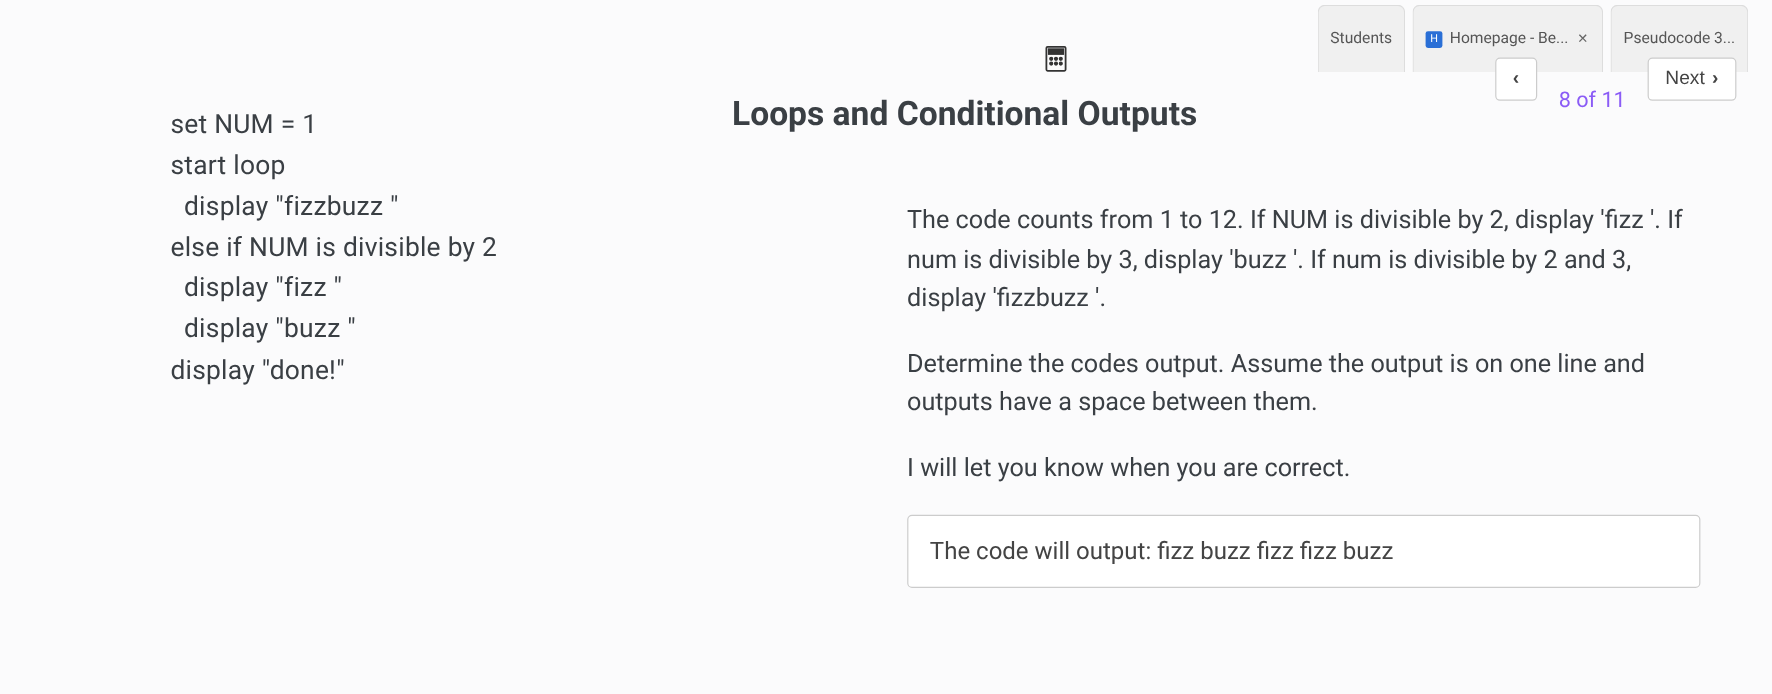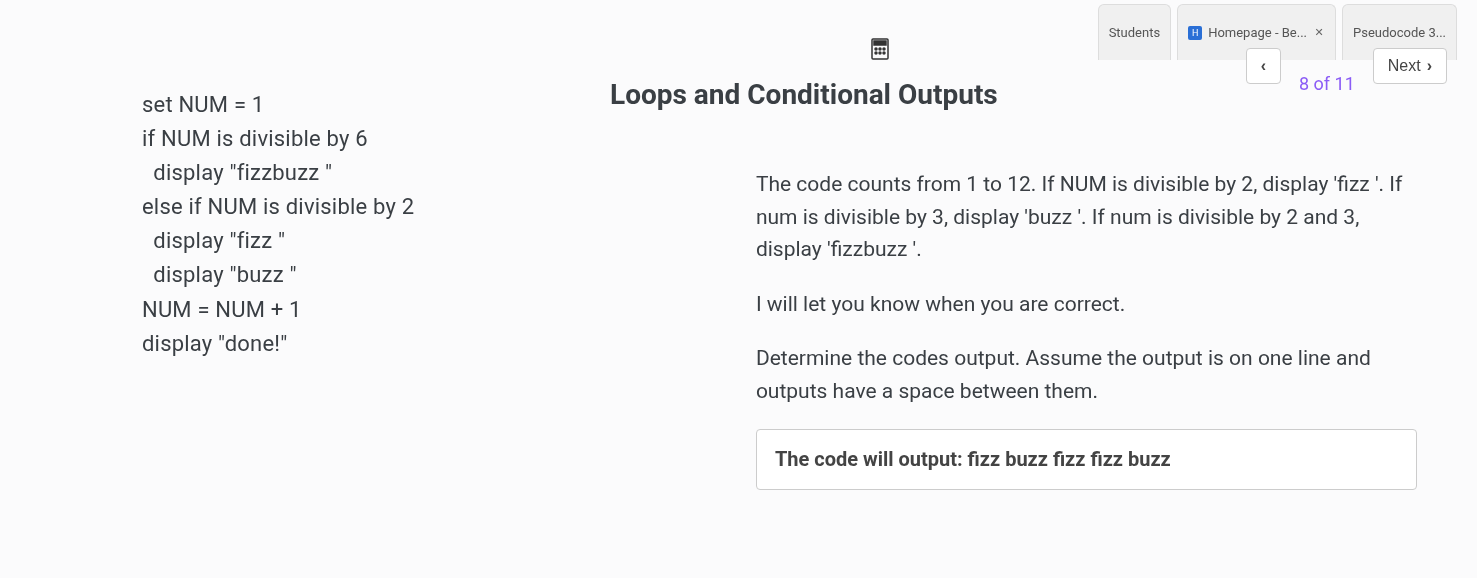--- a/index.html
+++ b/index.html
@@ -140,21 +140,20 @@
     }
     .answer-box {
       border: 1px solid #ccc;
       border-radius: 4px;
       padding: 14px 18px;
       background: #fff;
       font-size: 20px;
       color: #444;
       margin-top: 10px;
       min-height: 48px;
-      font-weight: bold;
     }
     .chev {
       font-size: 16px;
       font-weight: 700;
     }
   </style>
 </head>
 <body>
 
 <div class="browser-tabs">
@@ -195,31 +194,30 @@
     </button>
   </div>
 </div>
 
 <h1 class="page-title">Loops and Conditional Outputs</h1>
 
 <div class="content">
 
   <div class="left-col">
     <div class="pseudocode-line">set NUM = 1</div>
-    <div class="pseudocode-line">if NUM is divisible by 6</div>
+    <div class="pseudocode-line">start loop</div>
     <div class="pseudocode-line">  display "fizzbuzz "</div>
     <div class="pseudocode-line">else if NUM is divisible by 2</div>
     <div class="pseudocode-line">  display "fizz "</div>
     <div class="pseudocode-line">  display "buzz "</div>
-    <div class="pseudocode-line">NUM = NUM + 1</div>
     <div class="pseudocode-line">display "done!"</div>
   </div>
 
   <div class="right-col">
     <p>The code counts from 1 to 12. If NUM is divisible by 2, display 'fizz '. If num is divisible by 3, display 'buzz '. If num is divisible by 2 and 3, display 'fizzbuzz '.</p>
+    <p>Determine the codes output. Assume the output is on one line and outputs have a space between them.</p>
     <p>I will let you know when you are correct.</p>
-    <p>Determine the codes output. Assume the output is on one line and outputs have a space between them.</p>
     <div class="answer-box">
       <span>The code will output: fizz buzz fizz fizz buzz</span>
     </div>
   </div>
 
 </div>
 
 </body></html>

